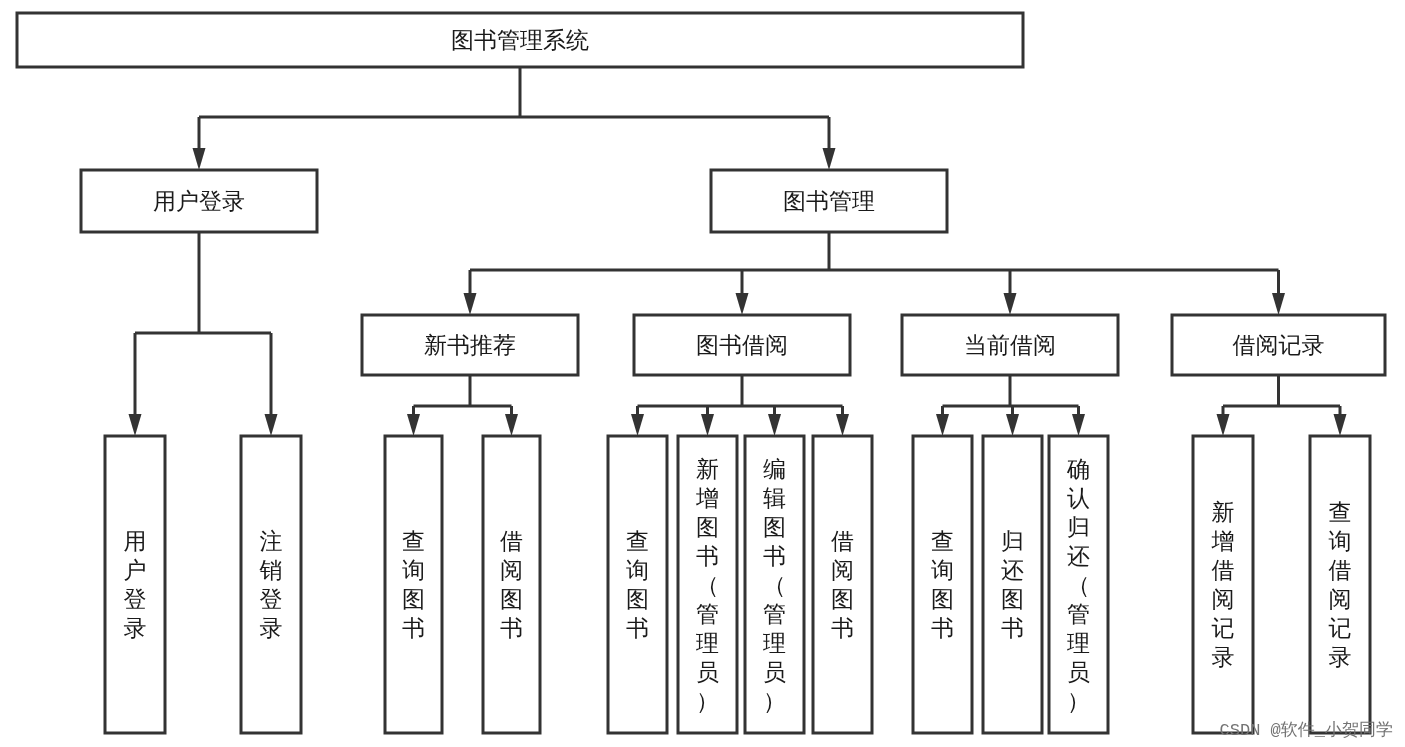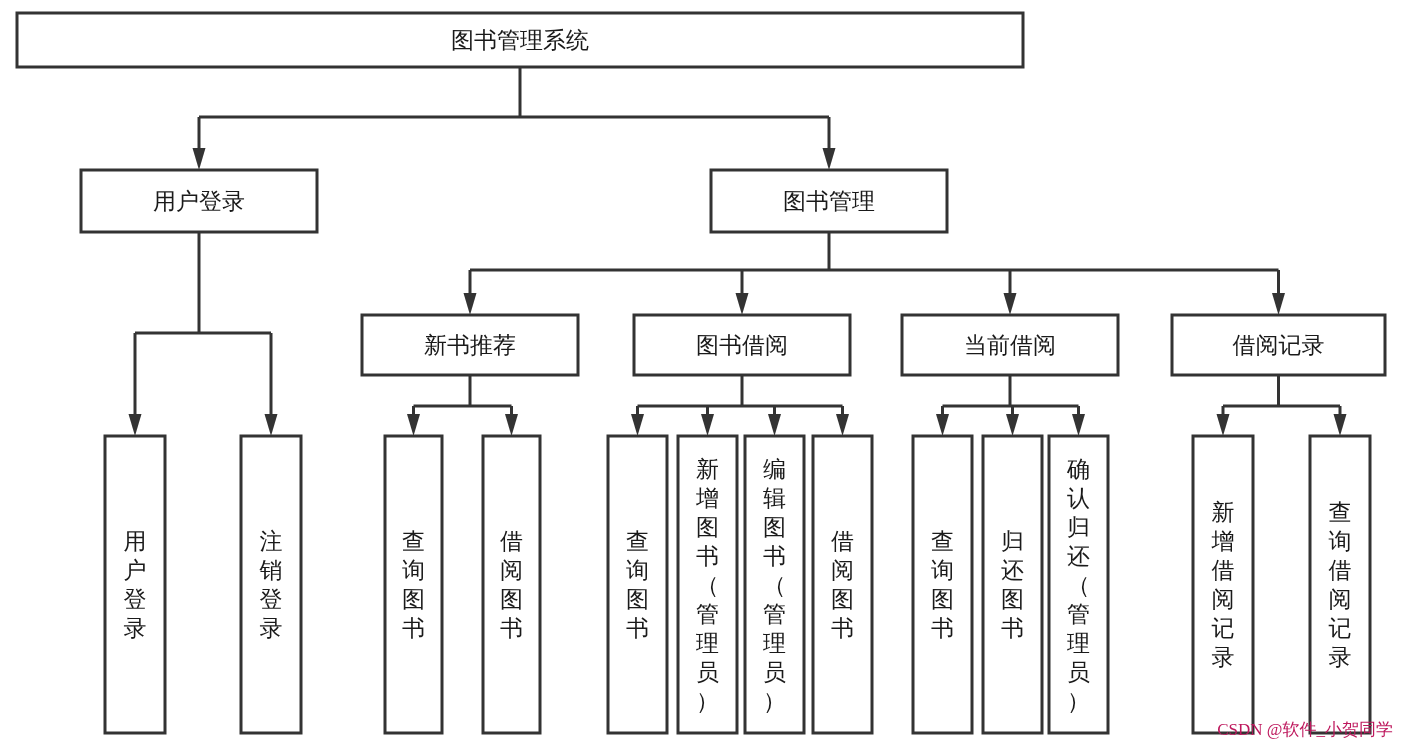--- a/index.html
+++ b/index.html
@@ -44,23 +44,23 @@
   .node-label-v {
     font-family: "DejaVu Sans", "Liberation Sans", sans-serif;
     font-size: 23px;
     fill: #1a1a1a;
     text-anchor: middle;
   }
   .watermark {
     position: absolute;
     right: 12px;
     bottom: 6px;
-    font-family: Liberation Serif, serif;
+    font-family: Liberation Mono, monospace;
     font-size: 17px;
-    color: #be185d;
+    color: #737373;
     white-space: nowrap;
     pointer-events: none;
   }
 </style>
 </head>
 <body>
 
 <svg id="diagram" viewBox="0 0 1405 747" xmlns="http://www.w3.org/2000/svg">
   <g id="connectors-layer">
       <line x1="520" y1="67" x2="520" y2="117" class="connector"></line>

